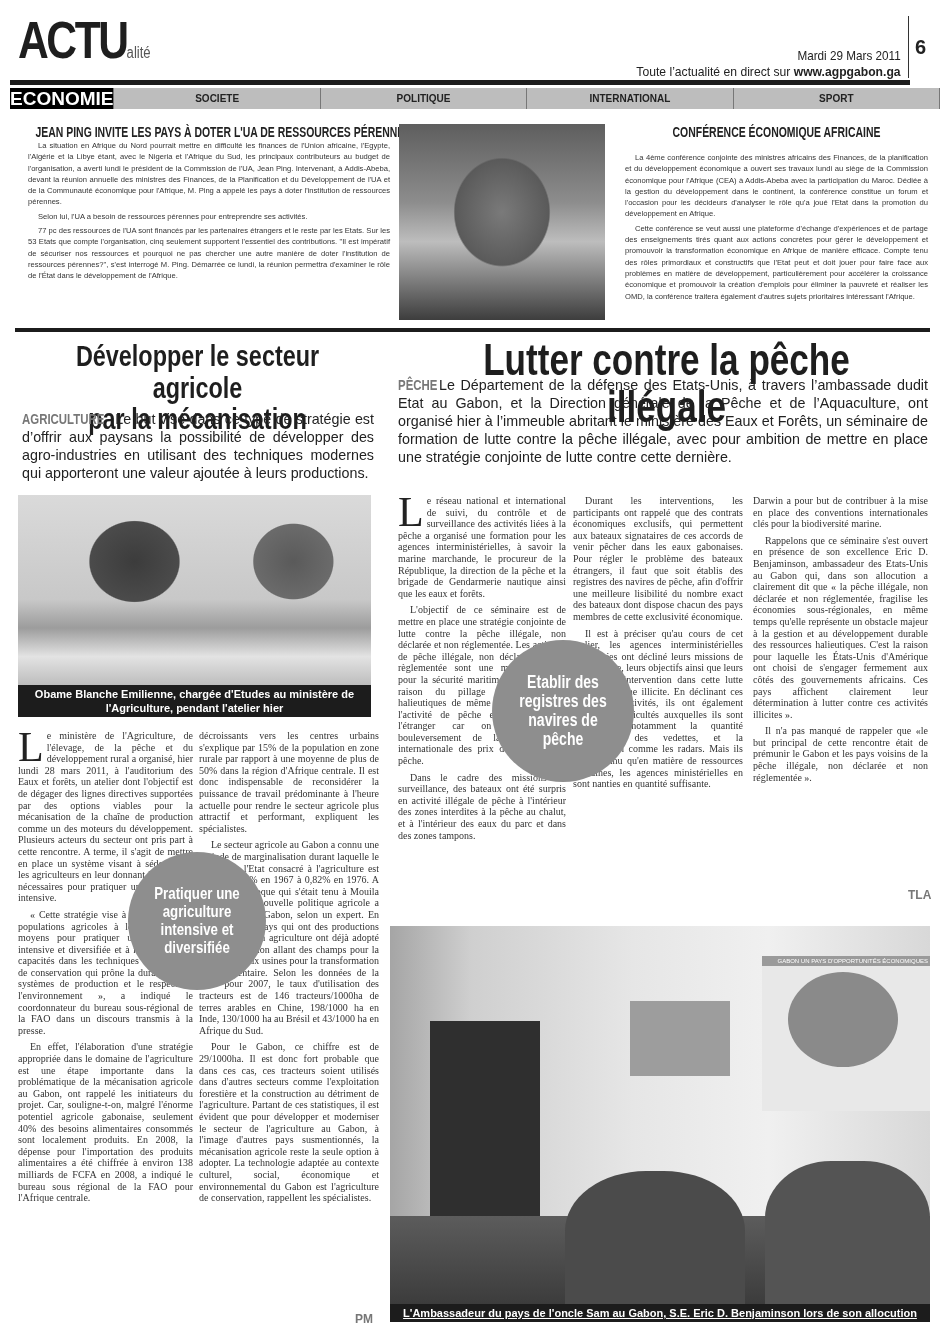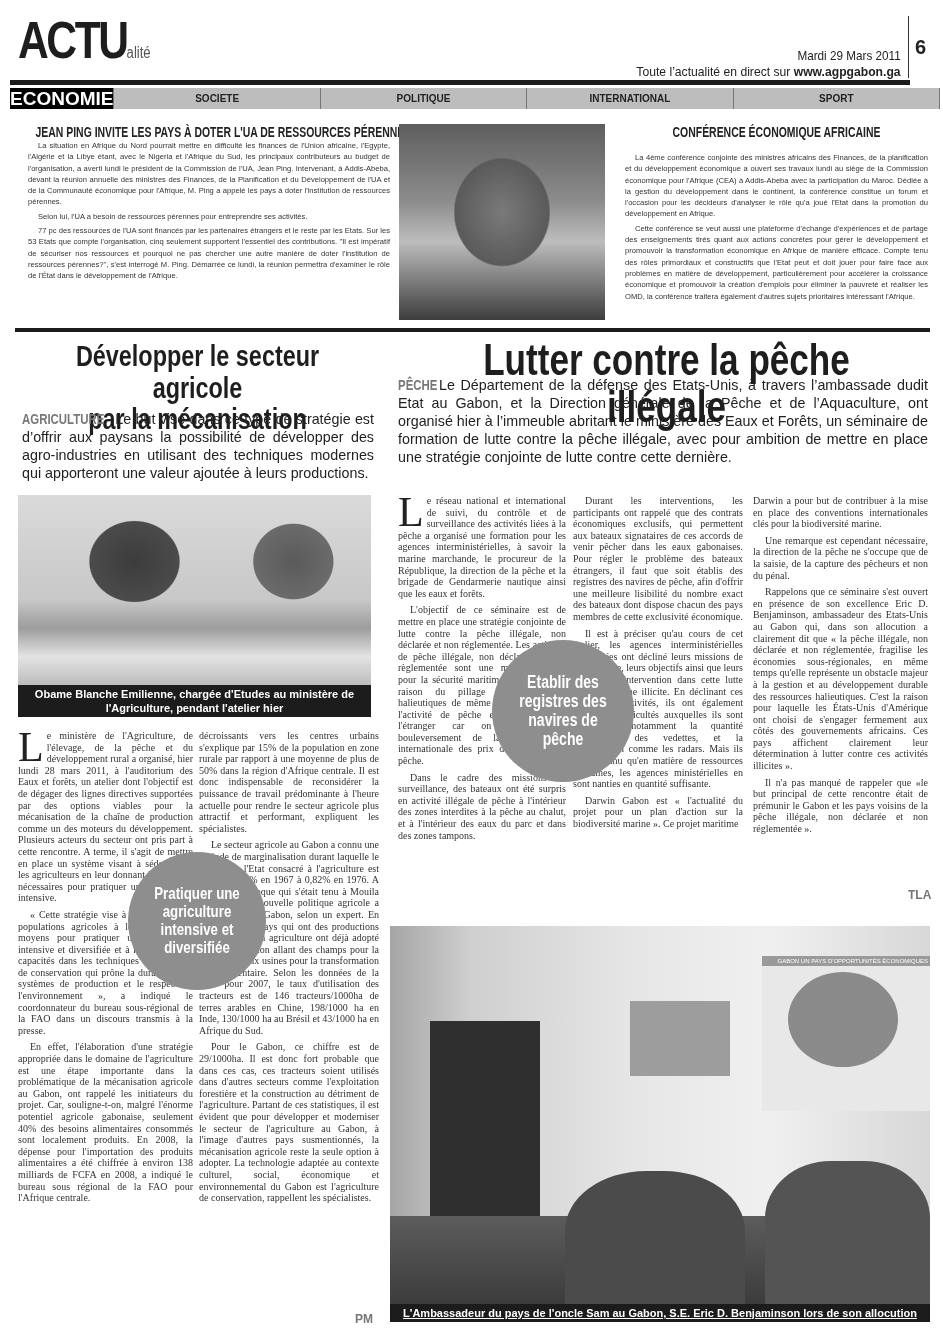--- a/index.html
+++ b/index.html
@@ -119,25 +119,23 @@
 <div class="abs sig" style="left:355px; top:1312px;">PM</div>
 
 <div class="abs body" style="left:398px; top:495px; width:168px;">
   <p style="text-indent:0;"><span class="dropcap">L</span><span>e réseau national et international de suivi, du contrôle et de surveillance des activités liées à la pêche a organisé une formation pour les agences interministérielles, à savoir la marine marchande, le procureur de la République, la direction de la pêche et la brigade de Gendarmerie nautique ainsi que les eaux et forêts.</span></p>
   <p>L'objectif de ce séminaire est de mettre en place une stratégie conjointe de lutte contre la pêche illégale, non déclarée et non réglementée. Les activités de pêche illégale, non déclarée et non règlementée sont une menace directe pour la sécurité maritime en Afrique en raison du pillage des ressources halieutiques de même qu'elles affectent l'activité de pêche en Afrique et à l'étranger car on observe un bouleversement de la nomenclature internationale des prix des produits de pêche.</p>
   <p>Dans le cadre des missions de surveillance, des bateaux ont été surpris en activité illégale de pêche à l'intérieur des zones interdites à la pêche au chalut, et à l'intérieur des eaux du parc et dans des zones tampons.</p>
 </div>
 <div class="abs body" style="left:573px; top:495px; width:170px;">
   <p>Durant les interventions, les participants ont rappelé que des contrats économiques exclusifs, qui permettent aux bateaux signataires de ces accords de venir pêcher dans les eaux gabonaises. Pour régler le problème des bateaux étrangers, il faut que soit établis des registres des navires de pêche, afin d'offrir une meilleure lisibilité du nombre exact des bateaux dont dispose chacun des pays membres de cette exclusivité économique.</p>
   <p>Il est à préciser qu'au cours de cet atelier, les agences interministérielles concernées ont décliné leurs missions de surveillance, leurs objectifs ainsi que leurs domaines d'intervention dans cette lutte contre la pêche illicite. En déclinant ces différentes activités, ils ont également relevé les difficultés auxquelles ils sont confrontés, notamment la quantité insuffisante des vedettes, et la télédétection comme les radars. Mais ils ont reconnu qu'en matière de ressources humaines, les agences ministérielles en sont nanties en quantité suffisante.</p>
-  <p>Darwin Gabon est « l'actualité du projet pour un plan d'action sur la biodiversité marine ». Ce projet maritime</p>
 </div>
 <div class="abs body" style="left:753px; top:495px; width:175px;">
   <p style="text-indent:0;">Darwin a pour but de contribuer à la mise en place des conventions internationales clés pour la biodiversité marine.</p>
-  <p>Une remarque est cependant nécessaire, la direction de la pêche ne s'occupe que de la saisie, de la capture des pêcheurs et non du pénal.</p>
   <p>Rappelons que ce séminaire s'est ouvert en présence de son excellence Eric D. Benjaminson, ambassadeur des Etats-Unis au Gabon qui, dans son allocution a clairement dit que « la pêche illégale, non déclarée et non réglementée, fragilise les économies sous-régionales, en même temps qu'elle représente un obstacle majeur à la gestion et au développement durable des ressources halieutiques. C'est la raison pour laquelle les États-Unis d'Amérique ont choisi de s'engager fermement aux côtés des gouvernements africains. Ces pays affichent clairement leur détermination à lutter contre ces activités illicites ».</p>
   <p>Il n'a pas manqué de rappeler que «le but principal de cette rencontre était de prémunir le Gabon et les pays voisins de la pêche illégale, non déclarée et non réglementée ».</p>
 </div>
 <div class="abs pull" style="left:492px; top:640px; width:142px; height:142px; font-size:18px;">
     <span>Etablir des registres des navires de pêche</span>
   </div>
 <div class="abs sig" style="left:908px; top:888px;">TLA</div>
 
 <div class="abs photo" style="left:390px; top:926px; width:540px; height:378px; background: linear-gradient(90deg, #a5a5a5 0%, #cfcfcf 15%, #e6e6e6 45%, #f0f0f0 70%, #d8d8d8 100%);">
   <div class="abs" style="left:240px; top:75px; width:100px; height:75px; background:#9d9d9d;"></div>

